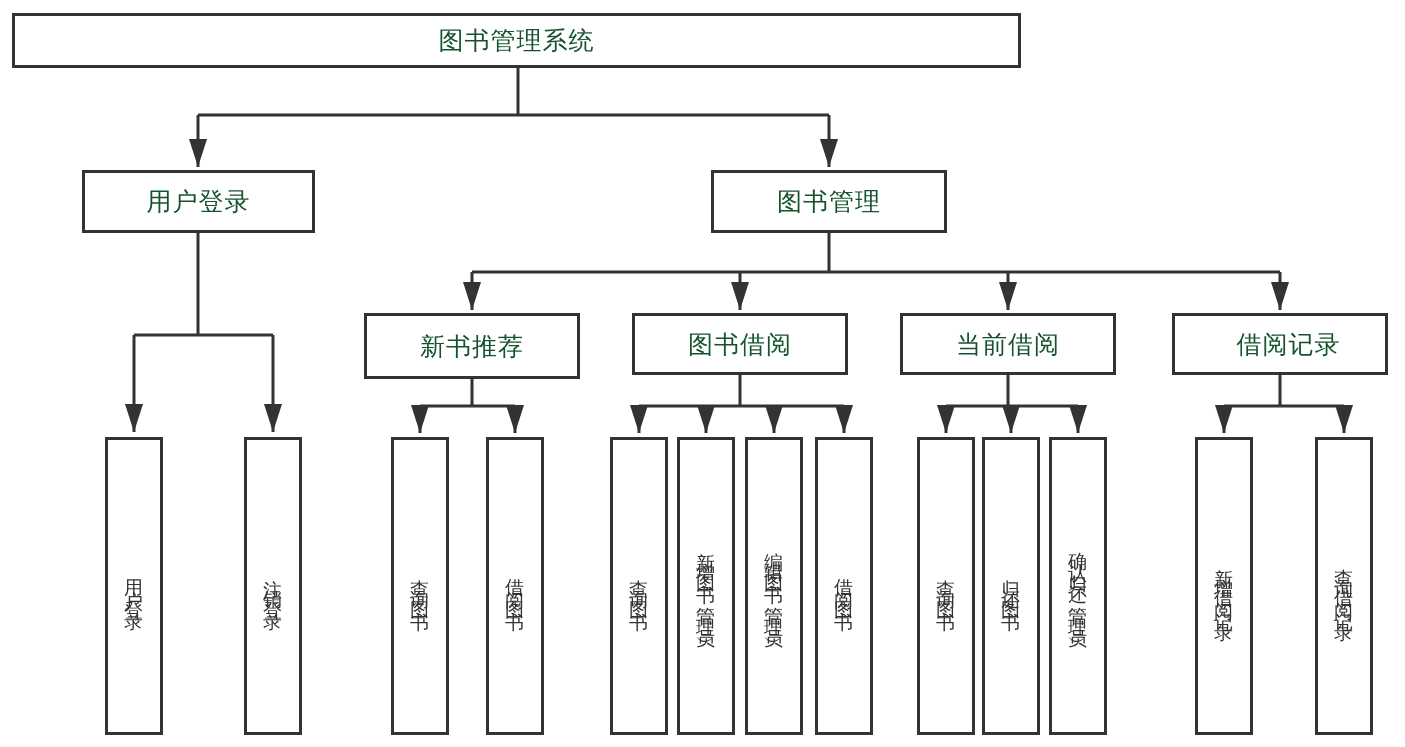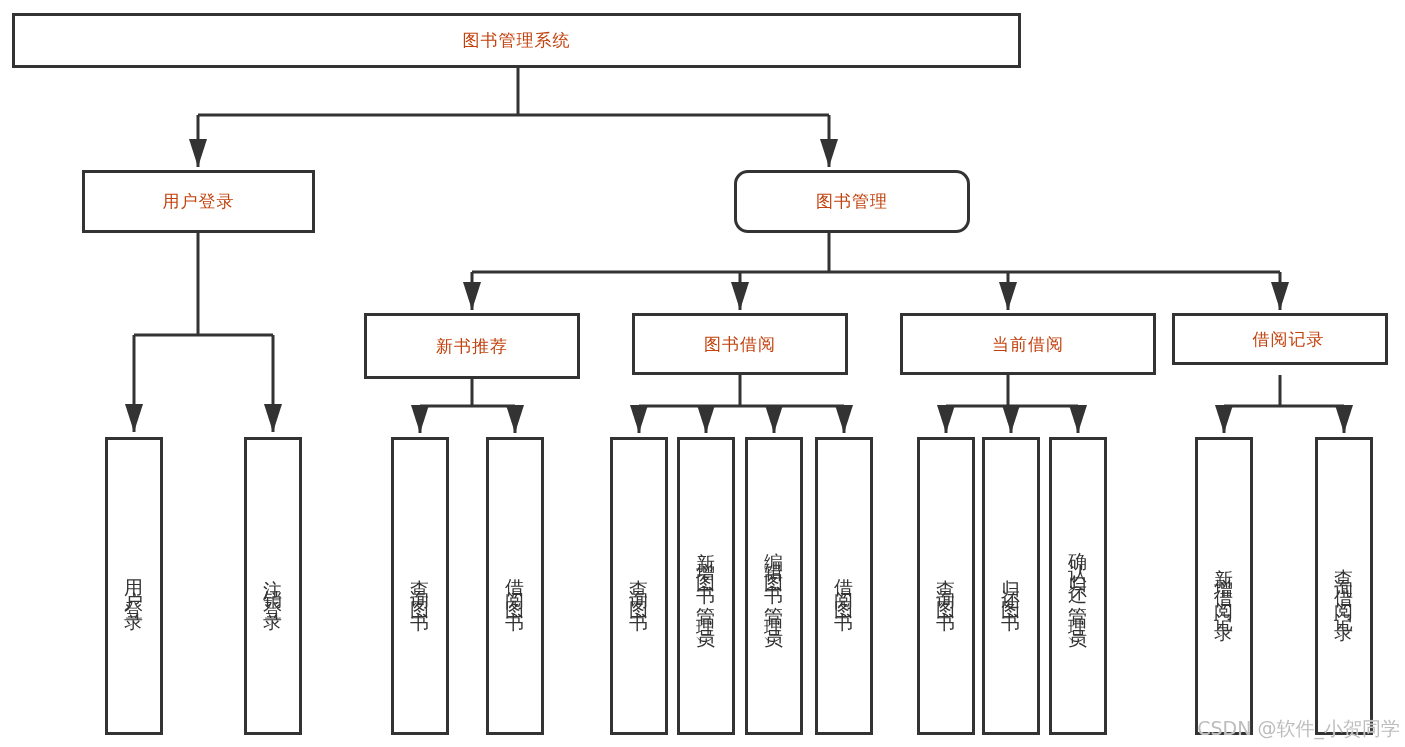--- a/index.html
+++ b/index.html
@@ -20,22 +20,22 @@
   .node {
     position: absolute;
     box-sizing: border-box;
     border: 3px solid #333333;
     background: #ffffff;
     display: flex;
     align-items: center;
     justify-content: center;
   }
   .node .lbl {
-    font-size: 17px;
-    color: #c2410c;
+    font-size: 25px;
+    color: #14532d;
     letter-spacing: 1px;
     white-space: nowrap;
   }
   .leaf {
     position: absolute;
     box-sizing: border-box;
     border: 3px solid #333333;
     background: #ffffff;
     width: 58px;
     height: 298px;
@@ -125,34 +125,34 @@
     </g>
   </svg>
 
   <div class="node" style="left:12px; top:13px; width:1009px; height:55px;">
     <span class="lbl">图书管理系统</span>
   </div>
 
   <div class="node" style="left:82px; top:170px; width:233px; height:63px;">
     <span class="lbl">用户登录</span>
   </div>
-  <div class="node" style="left:734px; top:170px; width:236px; height:63px;border-radius:14px;">
+  <div class="node" style="left:711px; top:170px; width:236px; height:63px;">
     <span class="lbl">图书管理</span>
   </div>
 
   <div class="node" style="left:364px; top:313px; width:216px; height:66px;">
     <span class="lbl">新书推荐</span>
   </div>
   <div class="node" style="left:632px; top:313px; width:216px; height:62px;align-items:center;">
     <span class="lbl">图书借阅</span>
   </div>
-  <div class="node" style="left:900px; top:313px; width:256px; height:62px;">
+  <div class="node" style="left:900px; top:313px; width:216px; height:62px;">
     <span class="lbl">当前借阅</span>
   </div>
-  <div class="node" style="left:1172px; top:313px; width:216px; height:52px;padding-left:17px;">
+  <div class="node" style="left:1172px; top:313px; width:216px; height:62px;padding-left:17px;">
     <span class="lbl">借阅记录</span>
   </div>
 
   <div class="leaf" style="left:105px;">
     <span class="vlbl">用户登录</span>
   </div>
   <div class="leaf" style="left:244px;">
     <span class="vlbl">注销登录</span>
   </div>
 
@@ -186,15 +186,14 @@
     <span class="vlbl">确认归还（管理员）</span>
   </div>
 
   <div class="leaf" style="left:1195px;">
     <span class="vlbl">新增借阅记录</span>
   </div>
   <div class="leaf" style="left:1315px;">
     <span class="vlbl">查询借阅记录</span>
   </div>
 
-  <div id="watermark">CSDN @软件_小贺同学</div>
 
 </div>
 
 </body></html>

